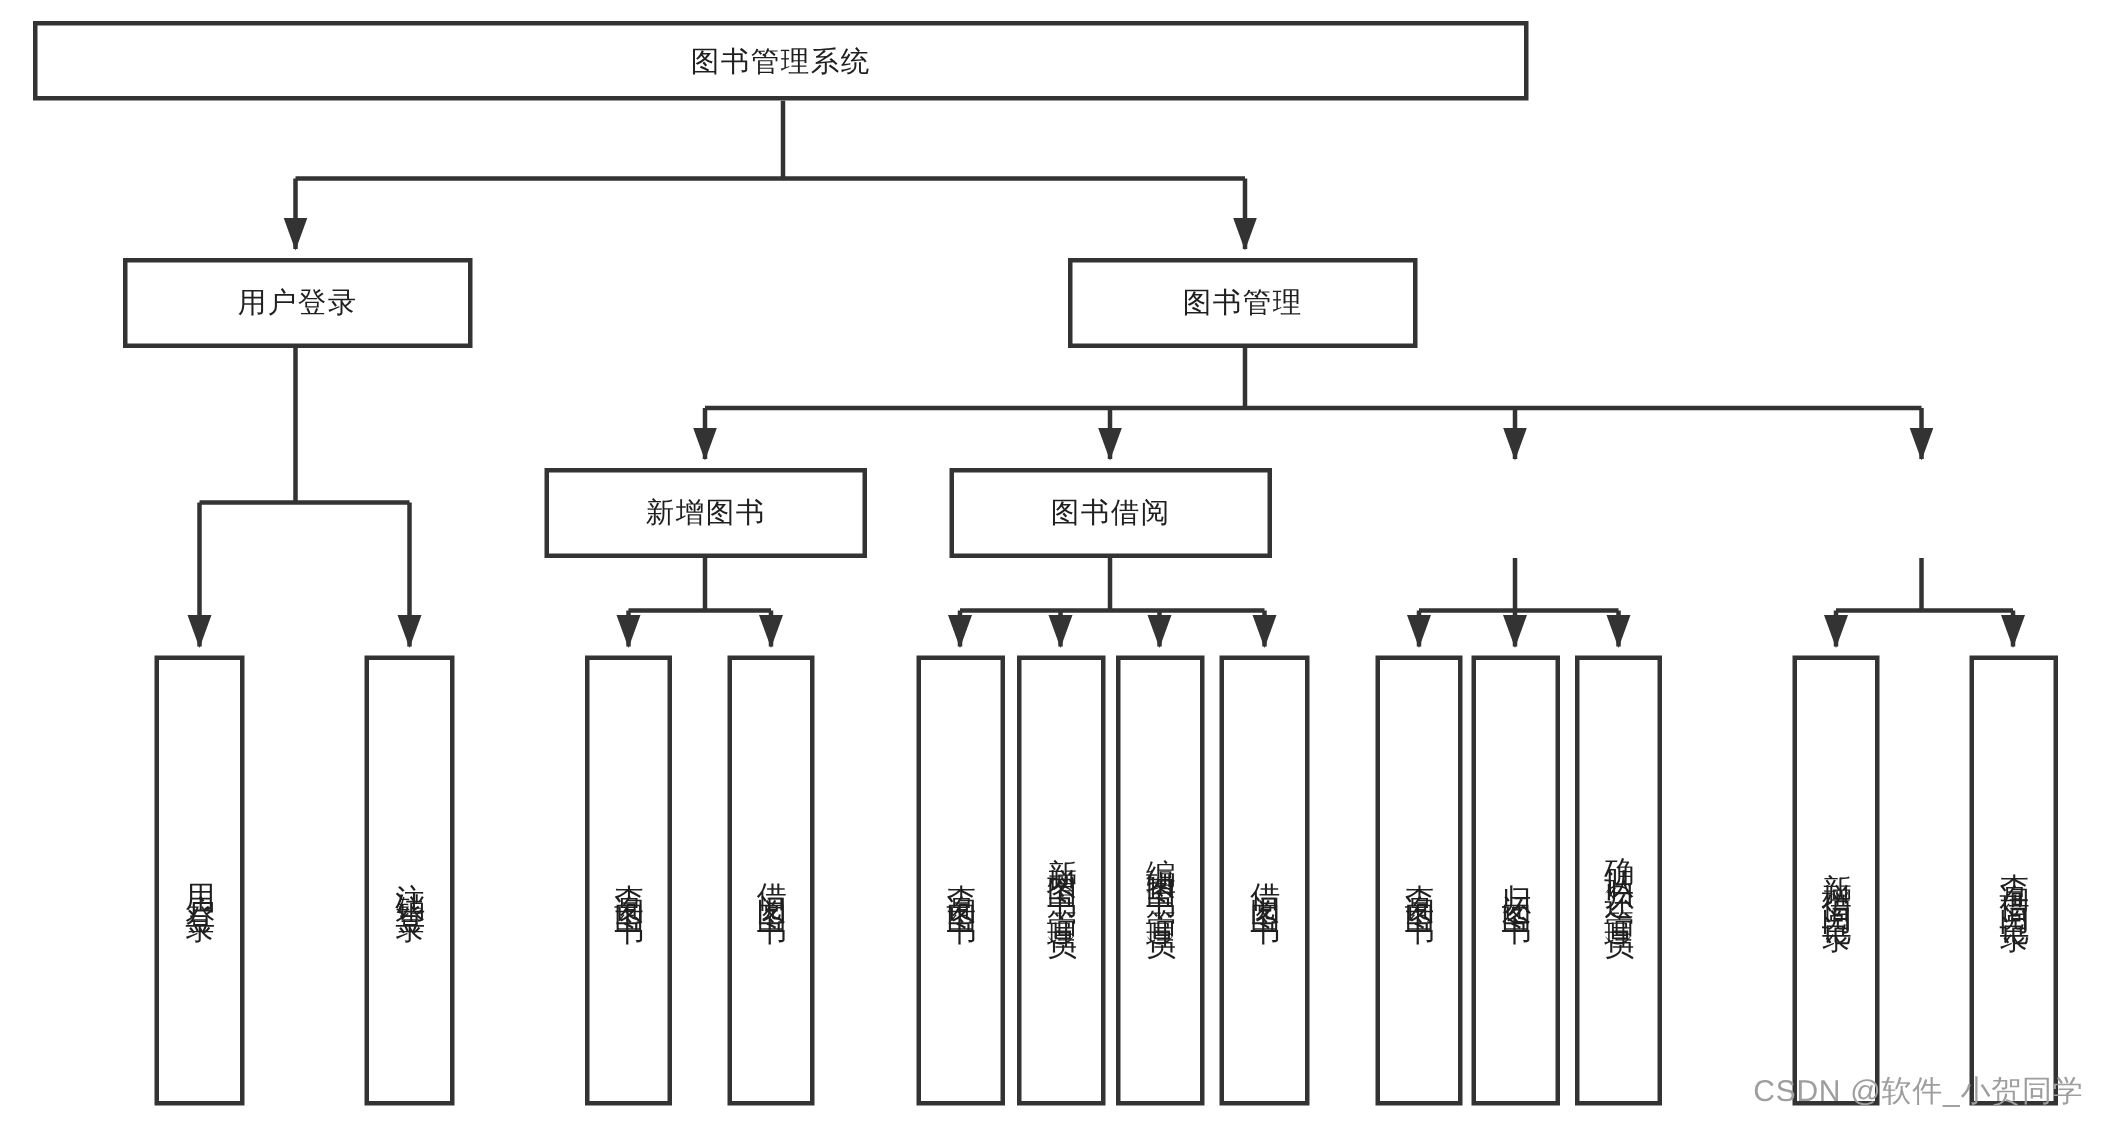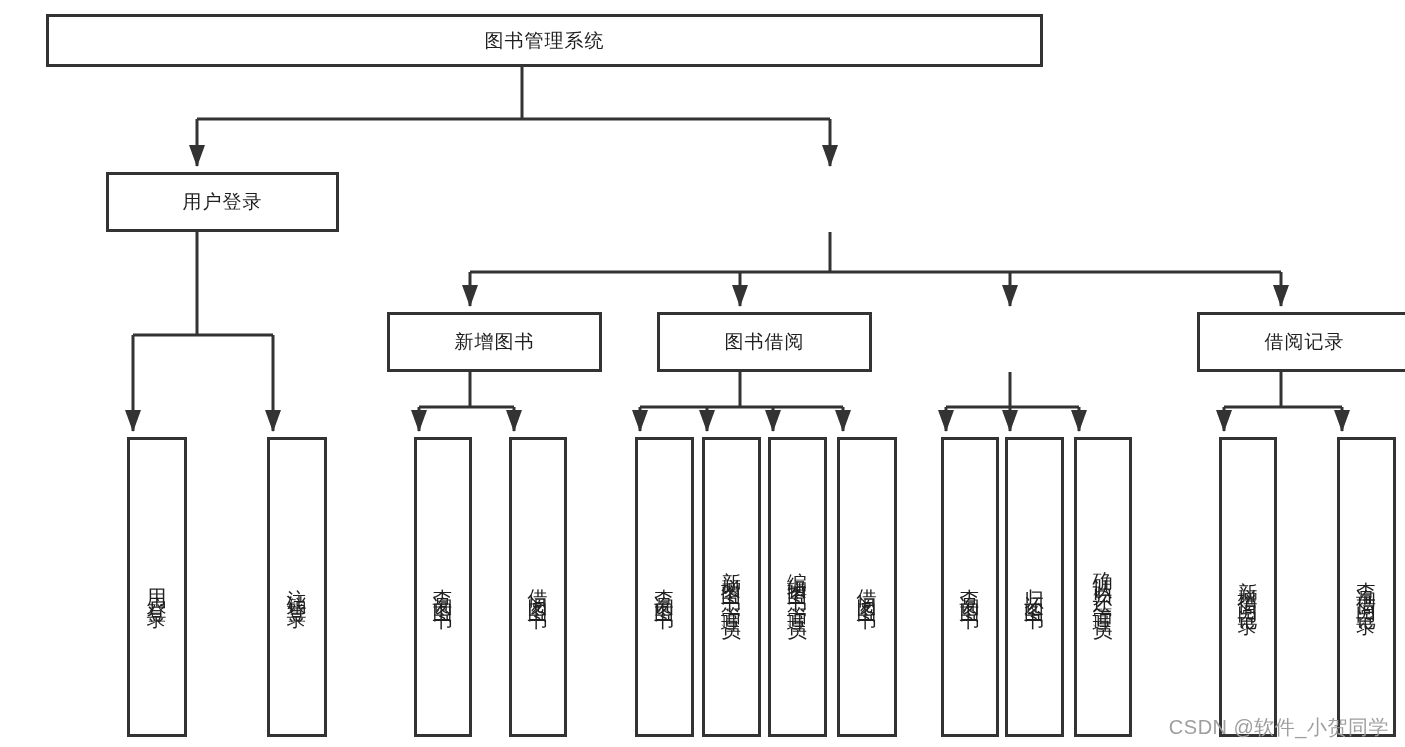--- a/index.html
+++ b/index.html
@@ -14,21 +14,20 @@
   .box{
     position:absolute;
     background:#ffffff;
     border:3px solid #333333;
     box-sizing:border-box;
     display:flex;align-items:center;justify-content:center;
     color:#1f1f1f;
     font-size:19px;
     letter-spacing:1px;
     text-align:left;
-    margin-left:24px;
   }
   .root{left:22px;top:14px;width:997px;height:53px;}
   .l2a{left:82px;top:172px;width:233px;height:60px;}
   .l2b{left:712px;top:172px;width:233px;height:60px;}
   .l3a{left:363px;top:312px;width:215px;height:60px;}
   .l3b{left:633px;top:312px;width:215px;height:60px;}
   .l3c{left:902px;top:312px;width:215px;height:60px;}
   .l3d{left:1173px;top:312px;width:215px;height:60px;}
   .leaf{top:437px;width:60px;height:300px;}
   .leaf span{
@@ -113,24 +112,24 @@
       <line x1="1281" y1="372" x2="1281" y2="407"></line>
       <line x1="1224" y1="407" x2="1342" y2="407"></line>
       <line x1="1224" y1="407" x2="1224" y2="431" marker-end="url(#arrow)"></line>
       <line x1="1342" y1="407" x2="1342" y2="431" marker-end="url(#arrow)"></line>
     </g>
   </svg>
 
   <div class="box root">图书管理系统</div>
 
   <div class="box l2a">用户登录</div>
+  <div class="box l2b">图书管理</div>
 
   <div class="box l3a">新增图书</div>
   <div class="box l3b">图书借阅</div>
-  <div class="box l3d">借阅记录</div>
 
   <div class="box leaf lf1">
     <span>用户登录</span>
   </div>
   <div class="box leaf lf2">
     <span>注销登录</span>
   </div>
 
   <div class="box leaf lf3">
     <span>查询图书</span>

